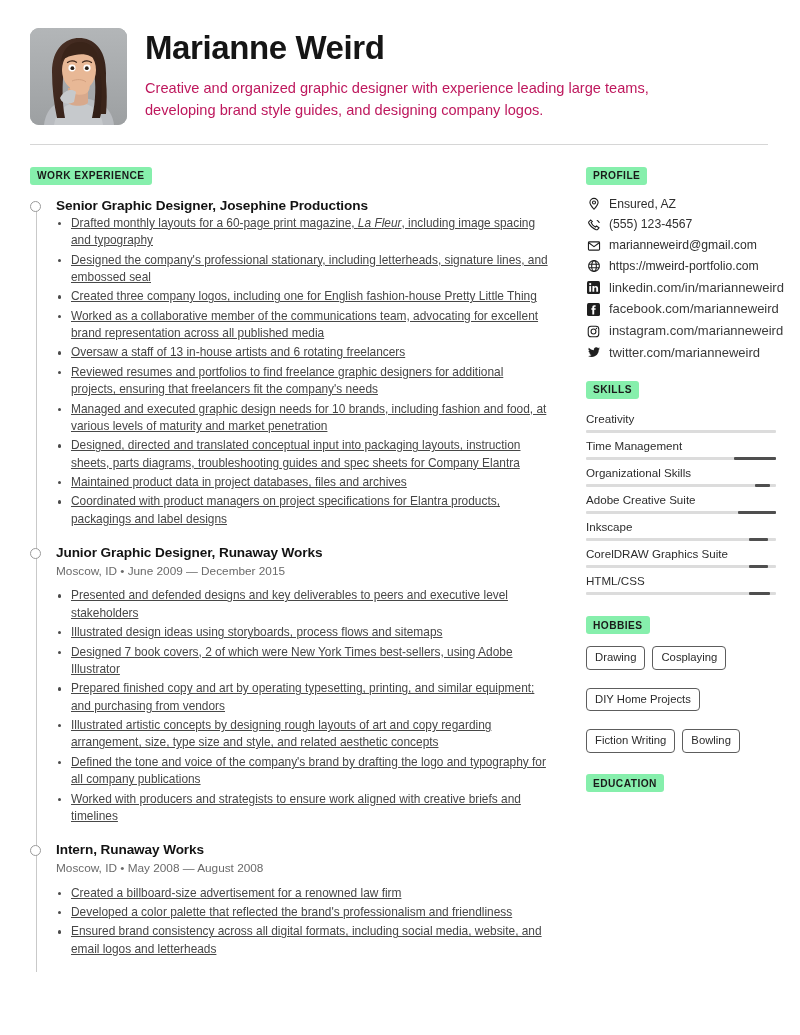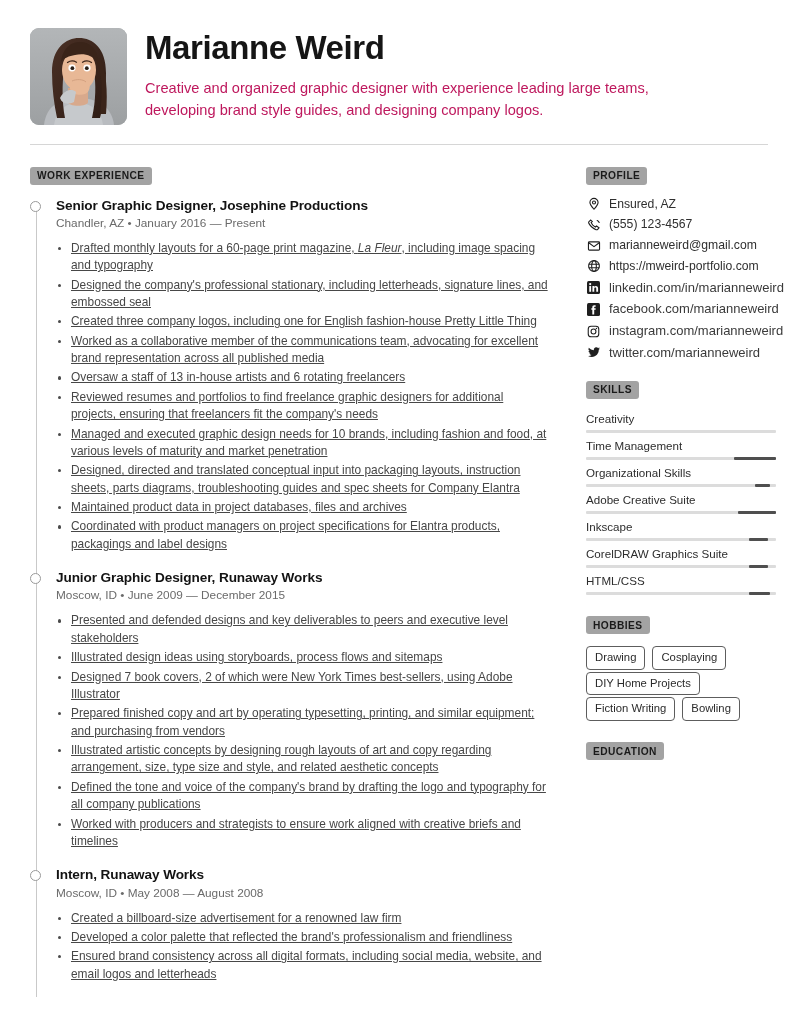--- a/index.html
+++ b/index.html
@@ -73,21 +73,21 @@
     display: flex;
     gap: 38px;
     padding-top: 20px;
   }
   .col-left { width: 518px; flex: 0 0 518px; }
   .col-right { width: 190px; flex: 0 0 190px; padding-top: 0px; }
 
   
   .sec-badge {
     display: inline-block;
-    background: #a3a3a3;
+    background: #86efac;
     color: #1a1a1a;
     font-size: 10.2px;
     font-weight: 700;
     letter-spacing: 0.45px;
     padding: 3.5px 7px 3.5px 7px;
     border-radius: 3px;
     margin-bottom: 12px;
   }
 
   
@@ -196,21 +196,21 @@
     height: 3px;
     background: #4f4f4f;
     border-radius: 1px;
   }
 
   
   .hobbies { margin-bottom: 20px; }
   .chips {
     display: flex;
     flex-wrap: wrap;
-    gap: 2px 7px;
+    gap: 18px 7px;
     max-width: 190px;
     text-align: right;
   }
   .chip {
     border: 1px solid #5d5d5d;
     border-radius: 4px;
     padding: 4px 8px 4.5px 8px;
     font-size: 11.3px;
     color: #2b2b2b;
     line-height: 1.15;
@@ -291,21 +291,20 @@
   <div class="body-cols">
 
     <div class="col-left">
       <div class="sec-badge">WORK EXPERIENCE</div>
       <div class="timeline">
         <div class="tl-line"></div>
         <div id="work-entries">
             <div class="entry">
               <div class="tl-dot"></div>
               <div class="job-title">Senior Graphic Designer, Josephine Productions</div>
-              <div class="job-meta">Chandler, AZ • January 2016 — Present</div>
               <ul class="bullets">
                 <li>Drafted monthly layouts for a 60-page print magazine, <i>La Fleur</i>, including image spacing and typography</li>
                 <li>Designed the company's professional stationary, including letterheads, signature lines, and embossed seal</li>
                 <li>Created three company logos, including one for English fashion-house Pretty Little Thing</li>
                 <li>Worked as a collaborative member of the communications team, advocating for excellent brand representation across all published media</li>
                 <li>Oversaw a staff of 13 in-house artists and 6 rotating freelancers</li>
                 <li>Reviewed resumes and portfolios to find freelance graphic designers for additional projects, ensuring that freelancers fit the company's needs</li>
                 <li>Managed and executed graphic design needs for 10 brands, including fashion and food, at various levels of maturity and market penetration</li>
                 <li>Designed, directed and translated conceptual input into packaging layouts, instruction sheets, parts diagrams, troubleshooting guides and spec sheets for Company Elantra</li>
                 <li>Maintained product data in project databases, files and archives</li>

